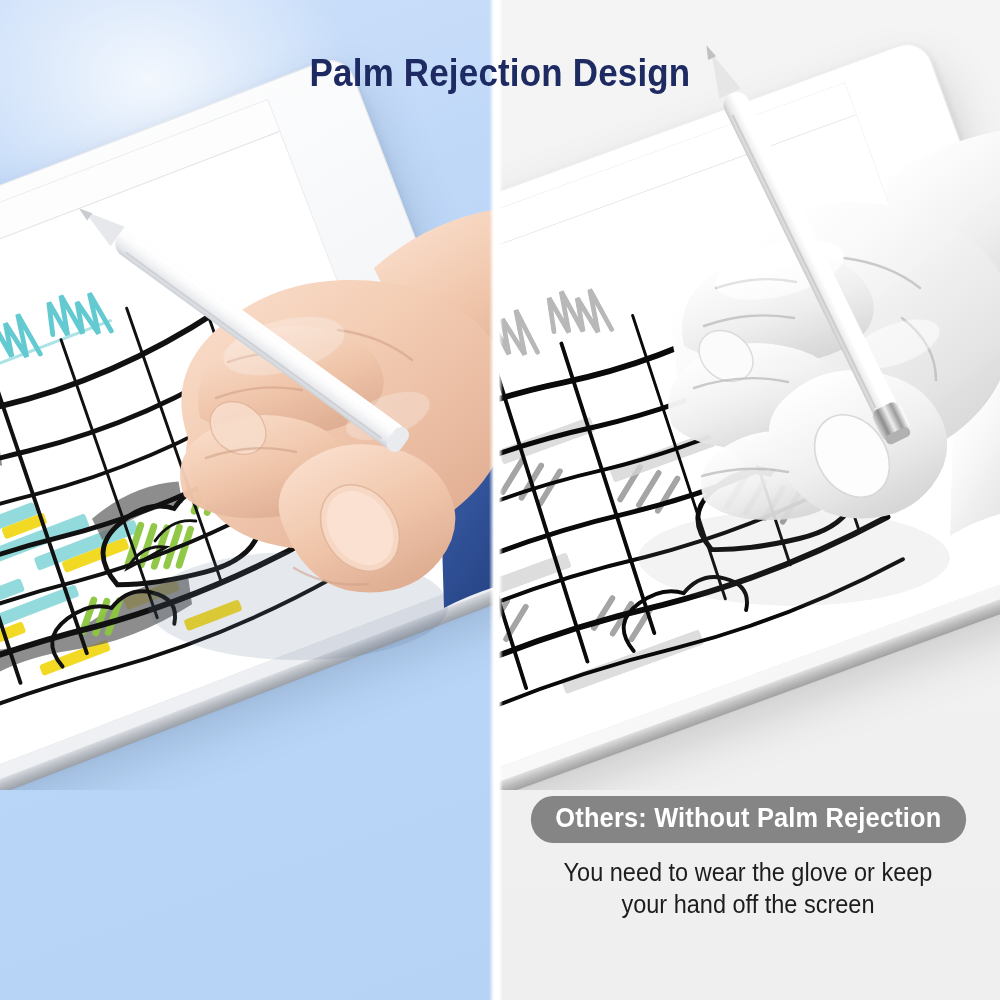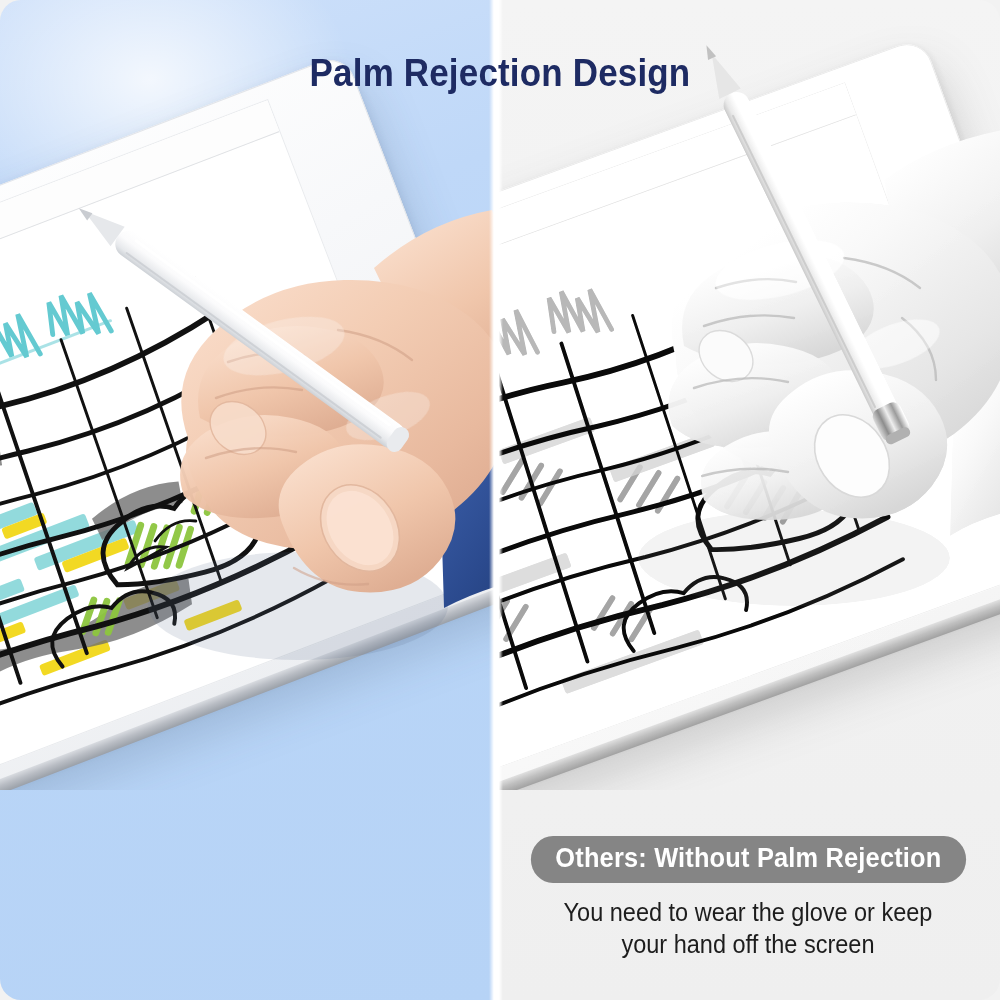--- a/index.html
+++ b/index.html
@@ -3,21 +3,21 @@
 <meta charset="utf-8">
 <title>Palm Rejection Design</title>
 <style>
   * { margin:0; padding:0; box-sizing:border-box; }
   html,body { width:1000px; height:1000px; overflow:hidden; }
   body {
     font-family:"Liberation Sans", sans-serif;
     background:#f2f2f2;
     position:relative;
   }
-  #stage { position:absolute; inset:0; width:1000px; height:1000px; overflow:hidden;border-radius:21px; }
+  #stage { position:absolute; inset:0; width:1000px; height:1000px; overflow:hidden; }
 
   
   .bg-left {
     position:absolute; left:0; top:0; width:496px; height:1000px;
     background:linear-gradient(160deg,#cfe1fa 0%,#bfd8f8 28%,#b9d5f7 55%,#b6d3f6 100%);
   }
   .bg-right {
     position:absolute; left:496px; top:0; width:504px; height:1000px;
     background:linear-gradient(180deg,#f4f4f4 0%,#f1f1f1 60%,#efefef 100%);
   }
@@ -93,21 +93,21 @@
   .hand { position:absolute; }
   .hand svg { display:block; overflow:visible; }
 
   
   .stylus { position:absolute; }
   .stylus svg { display:block; overflow:visible; }
 
   
   .caption { position:absolute; z-index:60; text-align:center; }
   .caption-left  { left:0;   top:796px; width:496px; }
-  .caption-right { left:496px; top:836px; width:504px; }
+  .caption-right { left:496px; top:796px; width:504px; }
 
   .pill {
     display:inline-block;
     padding:7px 26px 9px 26px;
     border-radius:30px;
     color:#ffffff;
     font-size:27px; font-weight:bold;
     letter-spacing:.2px; white-space:nowrap;
     transform:scaleX(.94); transform-origin:50% 50%;
   }

